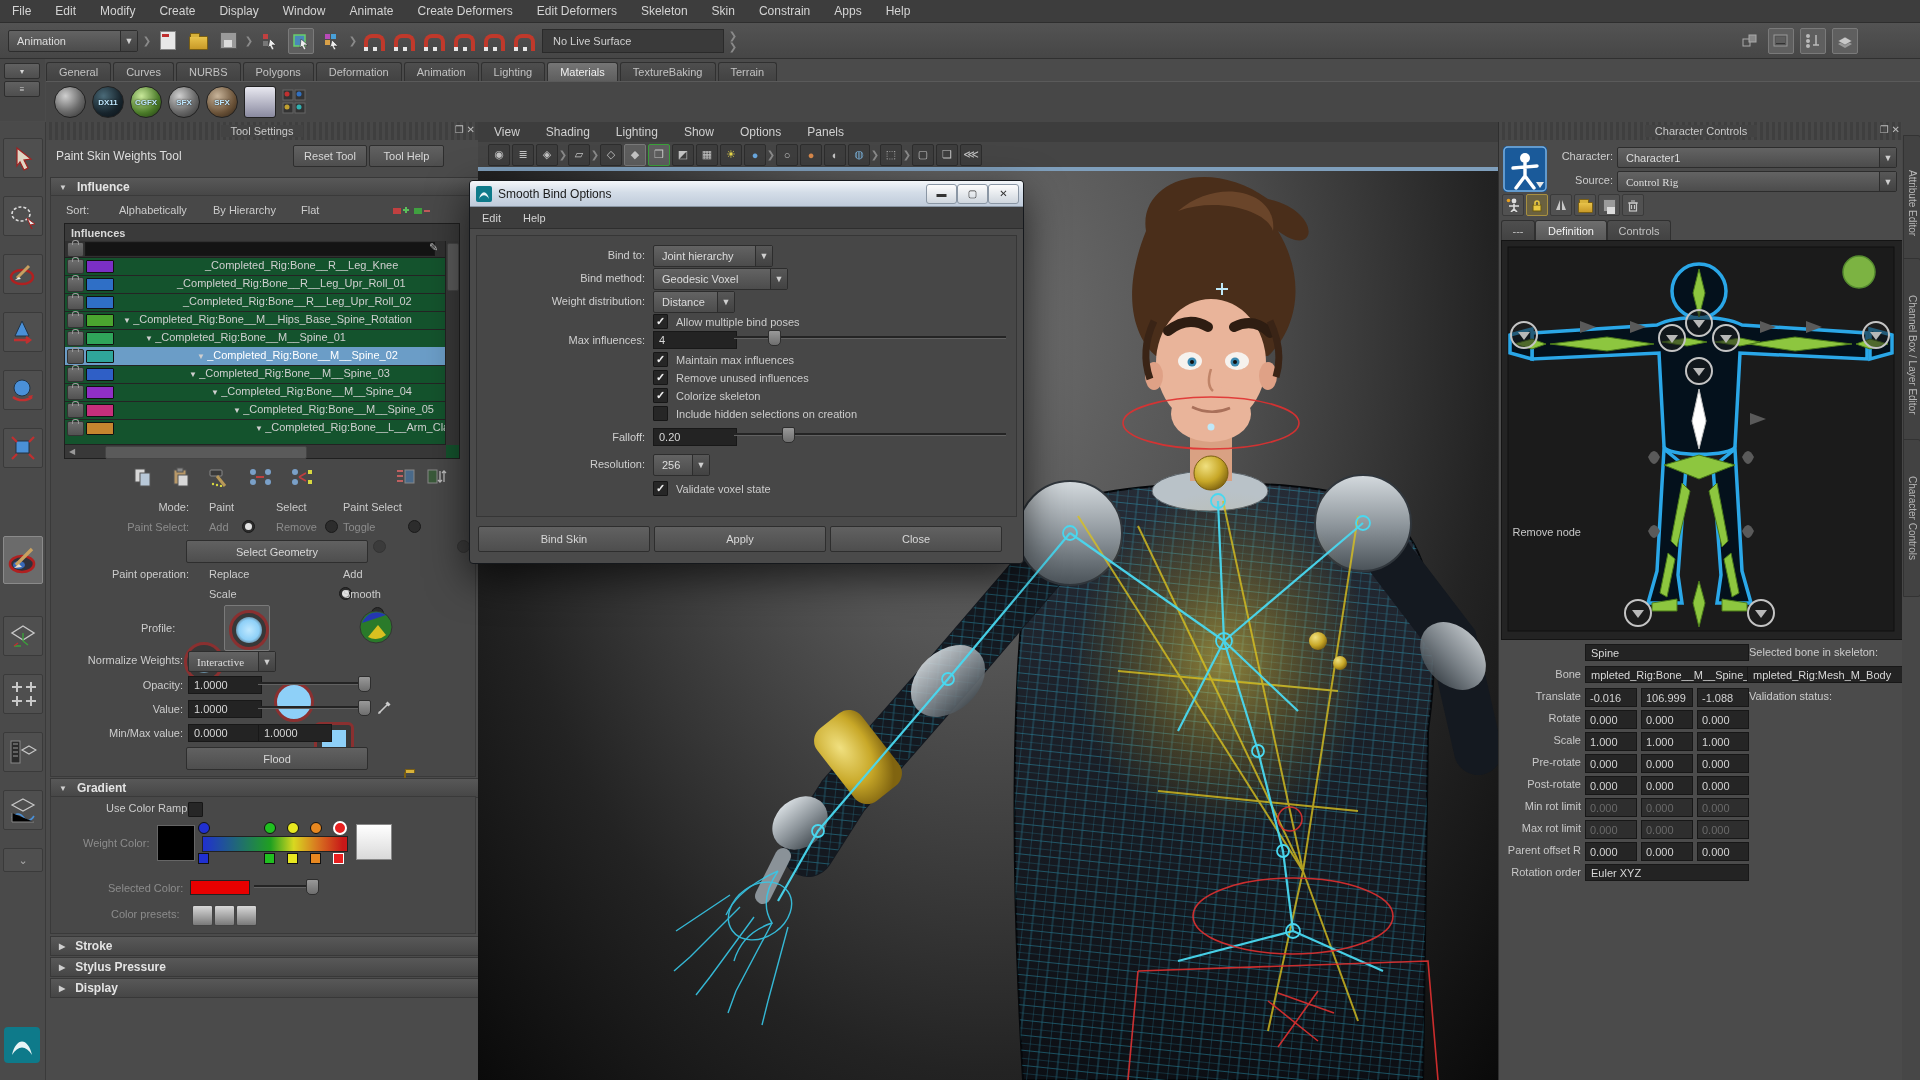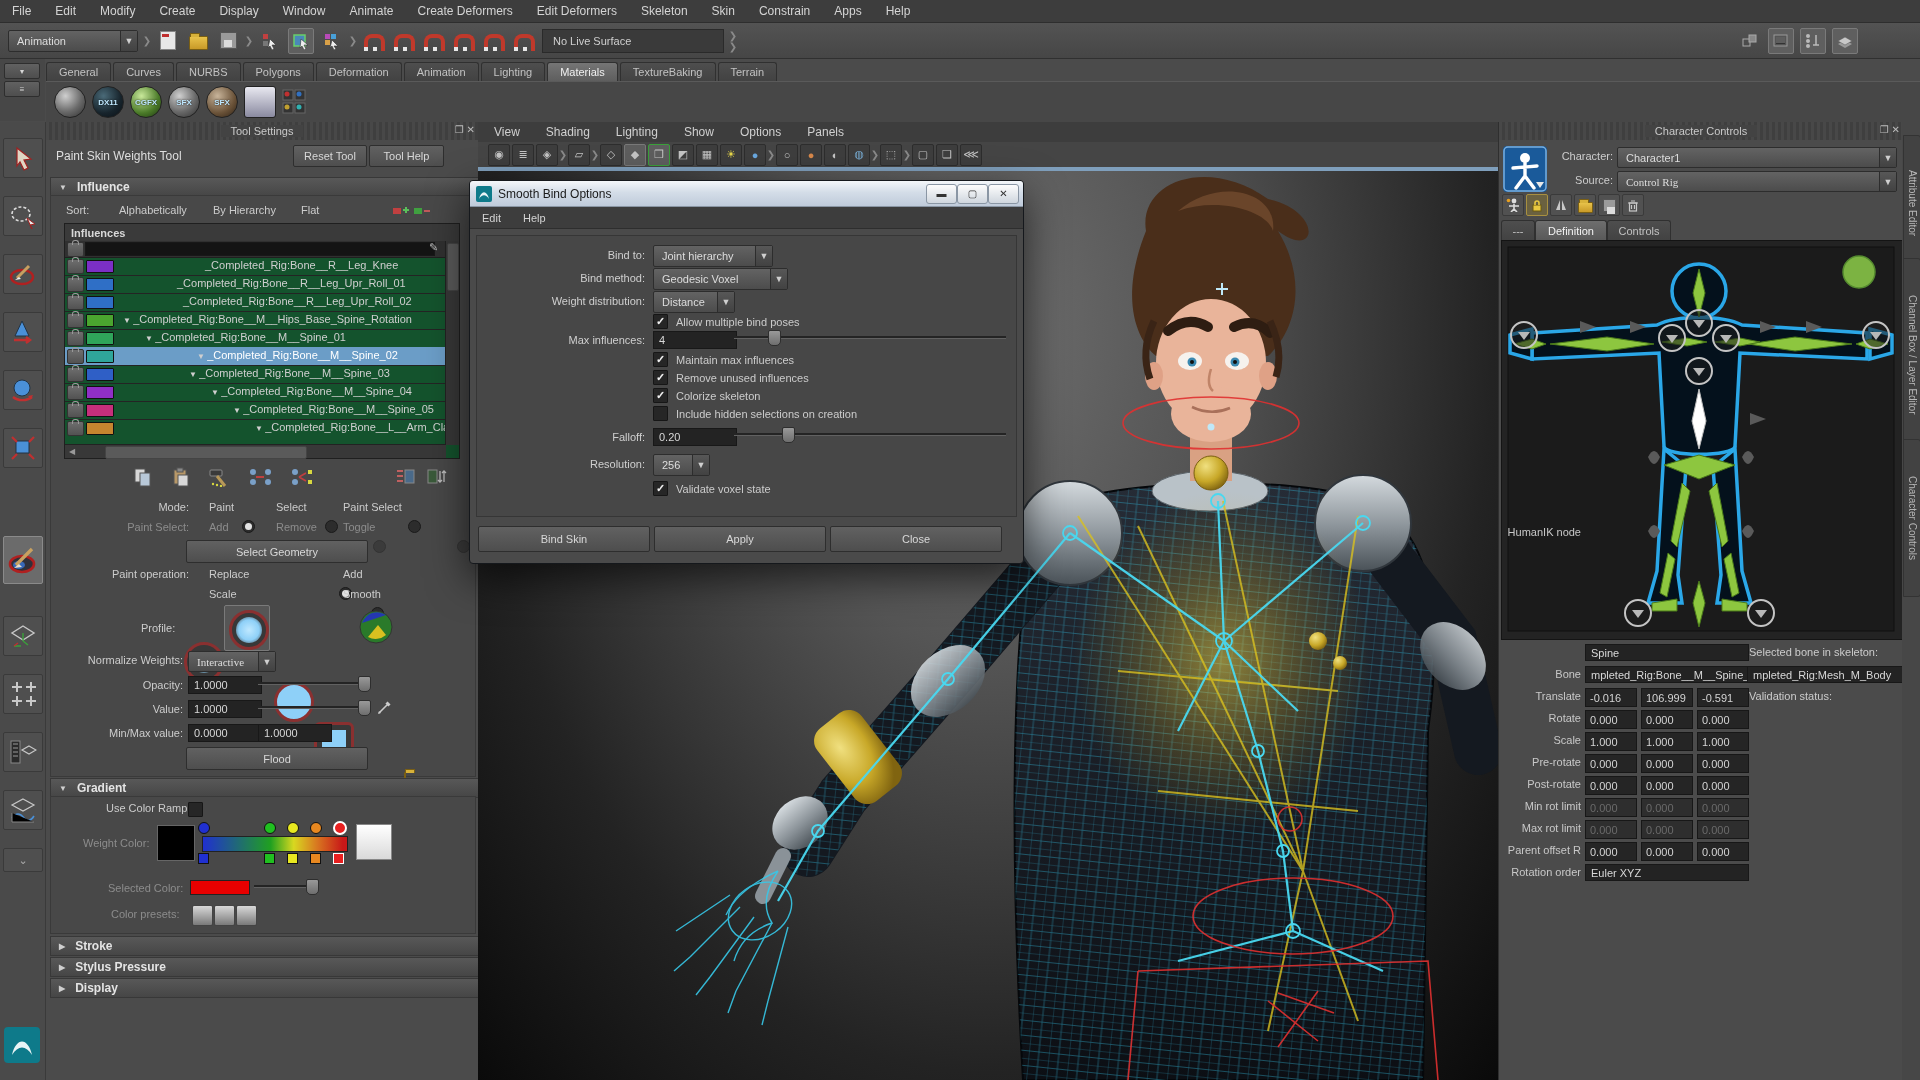--- a/index.html
+++ b/index.html
@@ -1004,31 +1004,31 @@
           <path d="M248,172 l16,6 l-16,6 Z"></path>
           <path d="M146,216 q6,-12 12,0 q-6,14 -12,0 Z"></path>
             <path d="M240,216 q6,-12 12,0 q-6,14 -12,0 Z"></path>
           <path d="M146,290 q6,-12 12,0 q-6,14 -12,0 Z"></path>
             <path d="M240,290 q6,-12 12,0 q-6,14 -12,0 Z"></path>
         </g>
         <circle cx="357" cy="31" r="16" fill="#7cb342" stroke="#558b2f" stroke-width="1.5"></circle>
       </svg>
     </div>
 
-    <div class="crowlbl" style="left:0px;top:404px;">HumanIK node</div>
+    <div class="crowlbl" style="left:0px;top:404px;">Remove node</div>
     <div class="field abs" style="left:86px;top:522px;width:152px;height:15px;">Spine</div>
     <div class="abs lbl" style="left:250px;top:524px;">Selected bone in skeleton:</div>
     <div class="crowlbl" style="left:0px;top:546px;">Bone</div>
     <div class="field abs" style="left:86px;top:544px;width:152px;height:15px;">mpleted_Rig:Bone__M__Spine_01</div>
     <div class="field abs" style="left:248px;top:544px;width:150px;height:15px;text-align:center;">mpleted_Rig:Mesh_M_Body</div>
 
     <div class="crowlbl" style="left:0px;top:568px;">Translate</div>
     <div class="ccell" style="left:86px;top:566px;">-0.016</div>
     <div class="ccell" style="left:142px;top:566px;">106.999</div>
-    <div class="ccell" style="left:198px;top:566px;">-0.591</div>
+    <div class="ccell" style="left:198px;top:566px;">-1.088</div>
     <div class="abs lbl" style="left:250px;top:568px;">Validation status:</div>
 
     <div class="crowlbl" style="left:0px;top:590px;">Rotate</div>
     <div class="ccell" style="left:86px;top:588px;">0.000</div>
     <div class="ccell" style="left:142px;top:588px;">0.000</div>
     <div class="ccell" style="left:198px;top:588px;">0.000</div>
 
 
     <div class="crowlbl" style="left:0px;top:612px;">Scale</div>
     <div class="ccell" style="left:86px;top:610px;">1.000</div>

